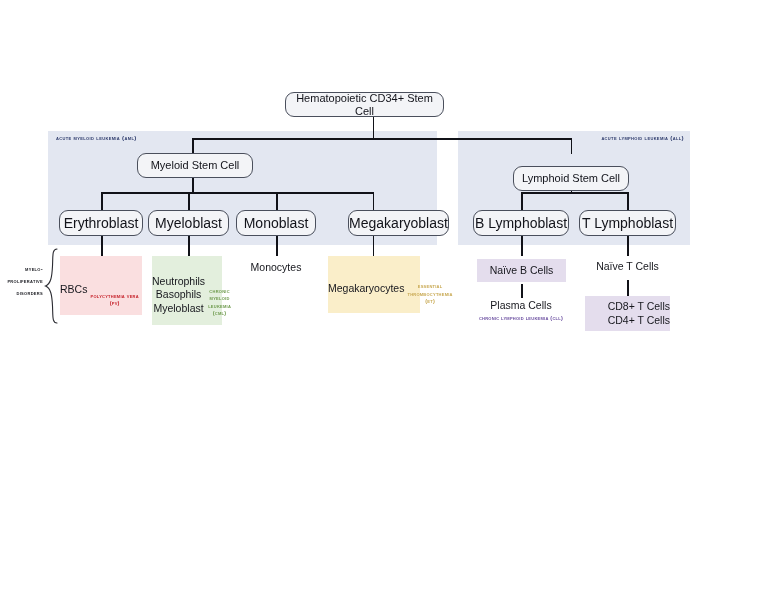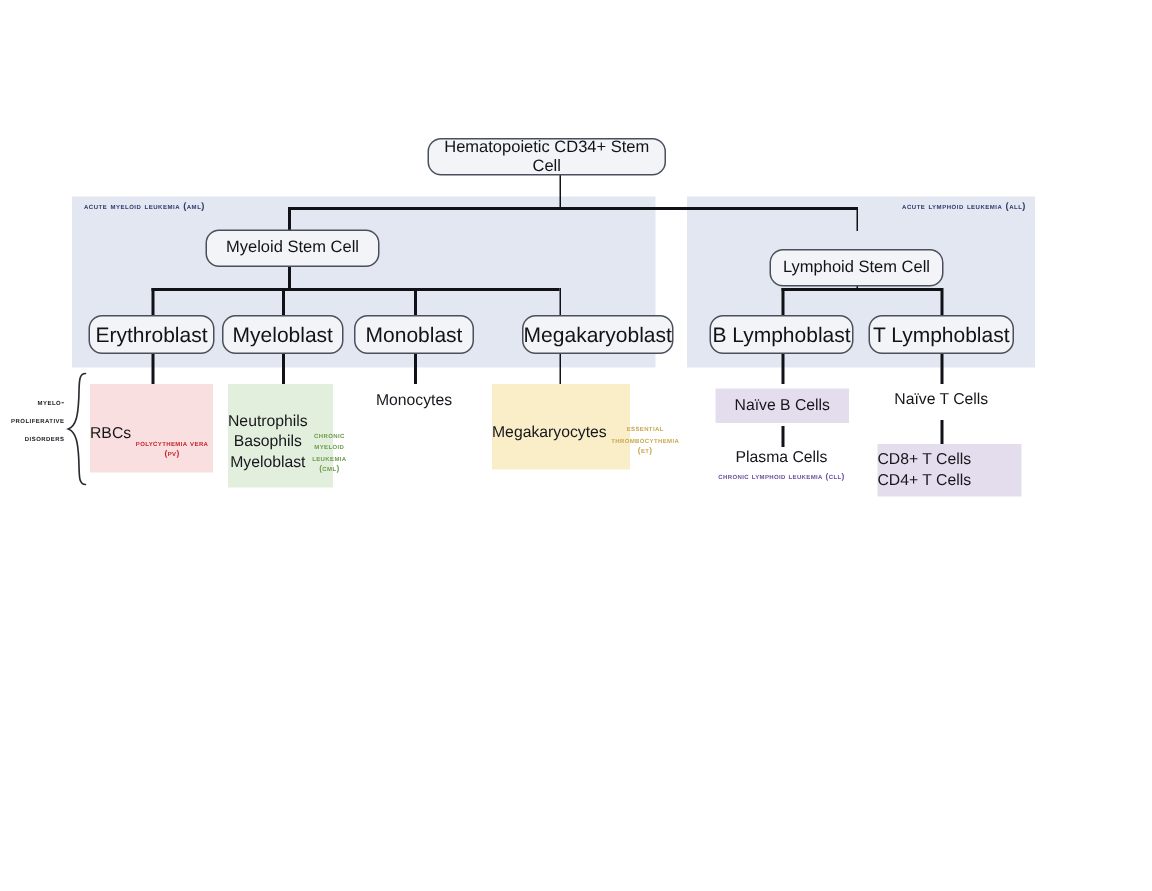--- a/index.html
+++ b/index.html
@@ -215,21 +215,21 @@
     <div class="title">Naïve B Cells</div>
   </div>
 
   <div class="plain" style="left:471px; top:299px; width:100px;">
     <span>Plasma Cells</span>
     <span class="dz" style="color:#6b4ea0;">Chronic Lymphoid Leukemia (CLL)</span>
   </div>
 
   <div class="plain" style="left:583px; top:260px; width:89px;">Naïve T Cells</div>
 
-  <div class="block lav" style="left:585px; top:296px; width:96px; height:35px; justify-content:flex-start; padding-top:0;">
+  <div class="block lav" style="left:585px; top:296px; width:85px; height:35px; justify-content:flex-end; padding-top:0;">
     <div class="title">
       <span>CD8+ T Cells</span><br>
       <span>CD4+ T Cells</span>
     </div>
   </div>
 
   <svg class="bracket" width="16" height="76" viewBox="0 0 16 76" style="left:44px; top:248px;">
     <path d="M13 1 C8 1 9 8 8.5 18 C8 28 7 36 1.5 38 C7 40 8 48 8.5 58 C9 68 8 75 13 75" fill="none" stroke="#2a2b31" stroke-width="1.1" stroke-linecap="round"></path>
   </svg>
 

